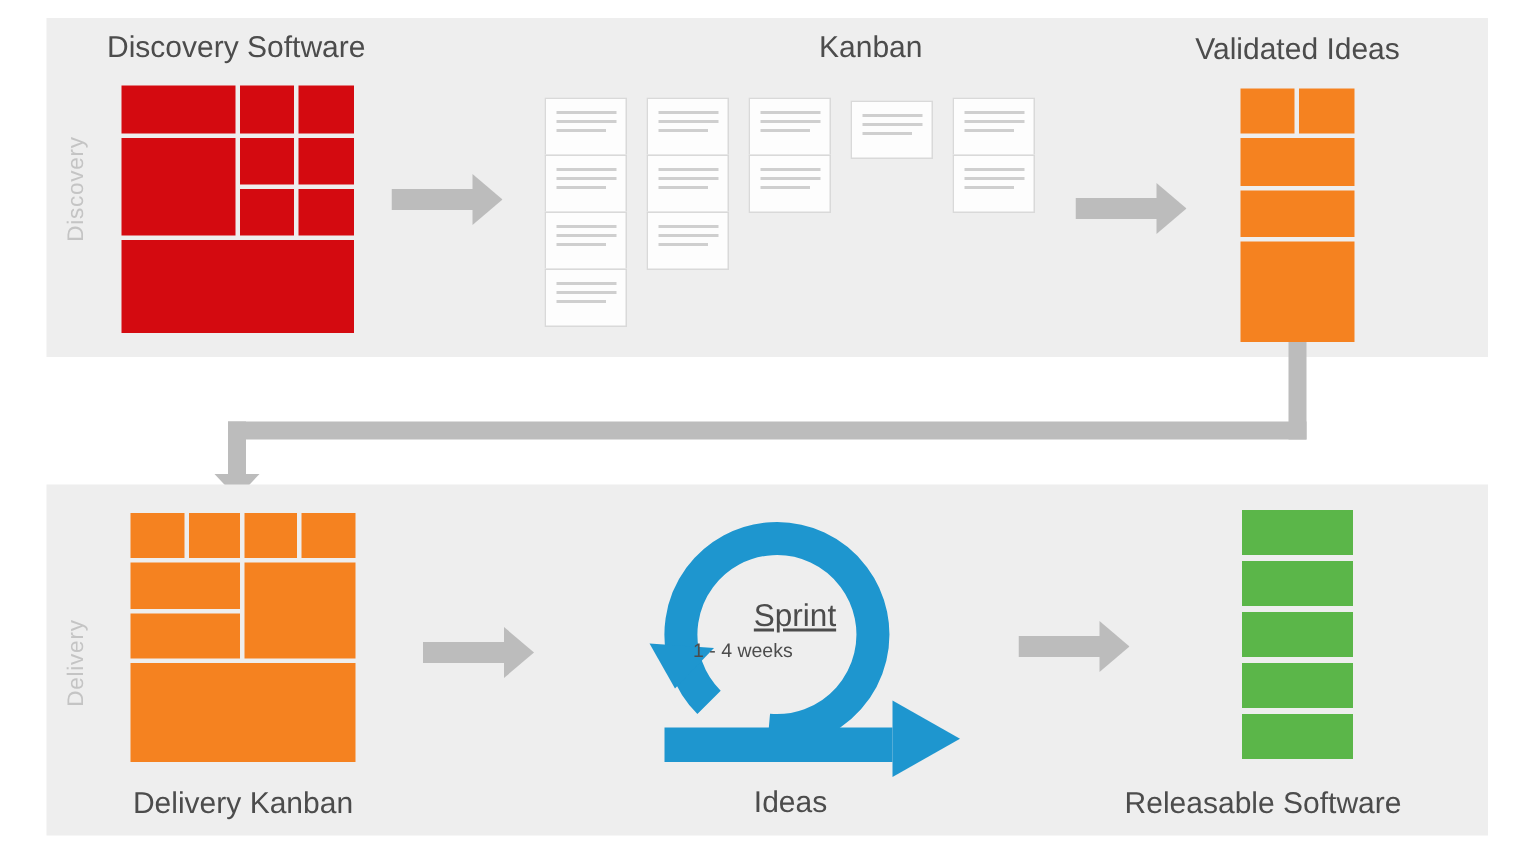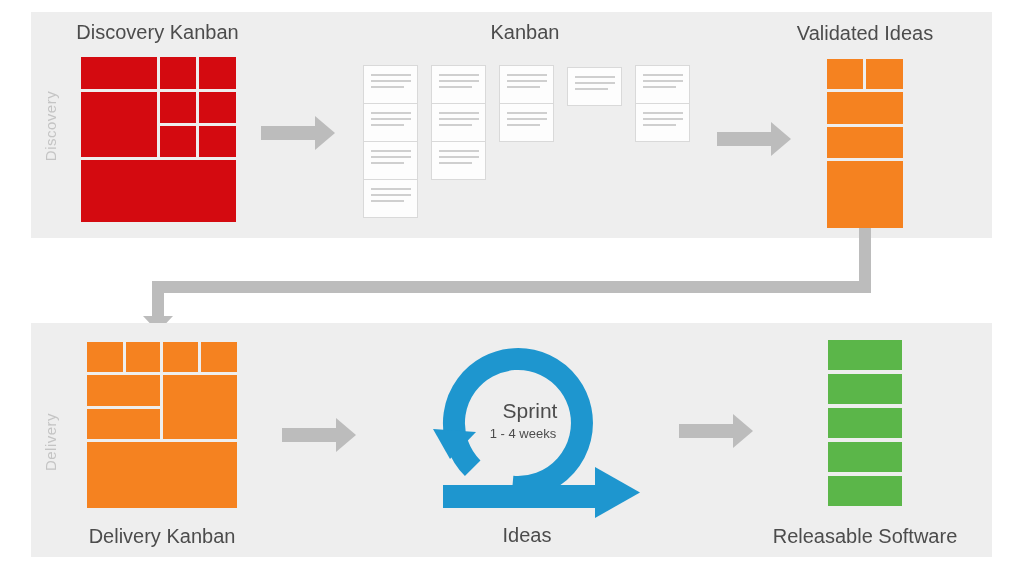--- a/index.html
+++ b/index.html
@@ -63,33 +63,33 @@
     position:absolute;left:143px;top:316px;width:0;height:0;background:none;
     border-left:15px solid transparent;border-right:15px solid transparent;
     border-top:16px solid var(--arrow-gray);
   }
 
   
   #scrum-icon{position:absolute;left:425px;top:335px;}
   .scrum-arc{fill:none;stroke:var(--scrum-blue);stroke-width:22px;}
   .scrum-fill{fill:var(--scrum-blue);}
   #sprint-label{position:absolute;left:455px;top:399px;width:150px;text-align:center;
-    color:var(--title-text);font-size:21px;}
-  #sprint-duration{position:absolute;left:448px;top:426px;width:150px;text-align:center;
+    color:var(--title-text);font-size:21px;text-decoration:underline;}
+  #sprint-duration{position:absolute;left:462px;top:426px;width:150px;text-align:left;
     color:var(--title-text);font-size:13px;}
 </style>
 </head>
 <body style="--discovery-red: #d40a10; --idea-orange: #f58220; --release-green: #5bb649; --scrum-blue: #1e96cf; --band-gray: #eeeeee; --arrow-gray: #bcbcbc; --title-text: #4c4c4c; --track-label-text: #c4c4c4; --card-border: #d9d9d9; --card-line: #cfcfcf;">
 
 <div class="band" id="band-discovery"></div>
 
 <div class="track-label" style="left:-18px;top:116px;">Discovery</div>
 
-<div class="title" style="left:60px;top:21px;width:195px;">Discovery Kanban</div>
-<div class="title" style="left:435px;top:21px;width:180px;">Kanban</div>
+<div class="title" style="left:60px;top:21px;width:195px;">Discovery Software</div>
+<div class="title" style="left:435px;top:21px;width:180px;text-align:right;">Kanban</div>
 <div class="title" style="left:775px;top:22px;width:180px;">Validated Ideas</div>
 
 <div class="grid" id="discovery-grid">
   <div class="cell"></div>
   <div class="cell"></div>
   <div class="cell"></div>
   <div class="cell span2r"></div>
   <div class="cell"></div>
   <div class="cell"></div>
   <div class="cell"></div>
@@ -231,13 +231,13 @@
 </svg>
 
 <div class="grid" id="release-stack">
   <div class="cell"></div>
   <div class="cell"></div>
   <div class="cell"></div>
   <div class="cell"></div>
   <div class="cell"></div>
 </div>
 
-<div class="title" style="left:755px;top:525px;width:220px;">Releasable Software</div>
+<div class="title" style="left:732px;top:525px;width:220px;">Releasable Software</div>
 
 </body></html>

